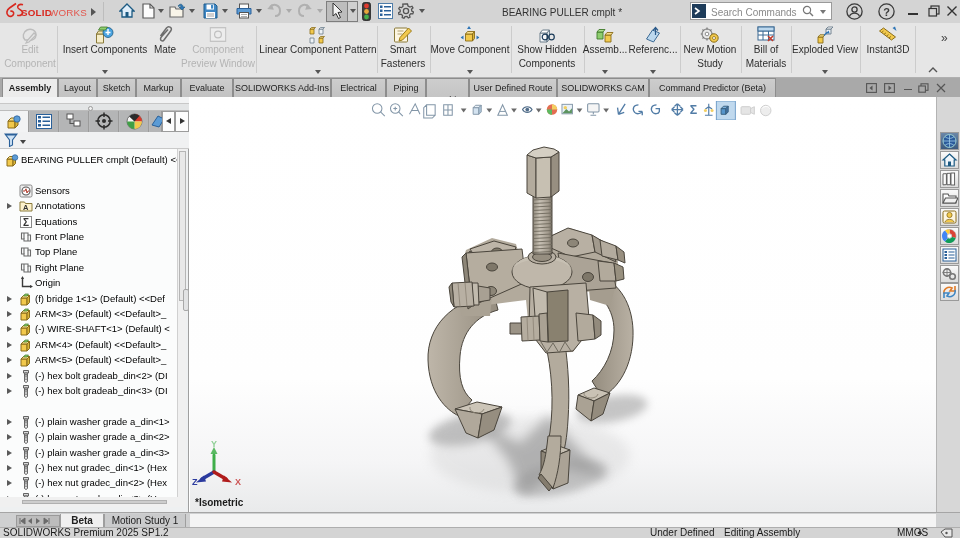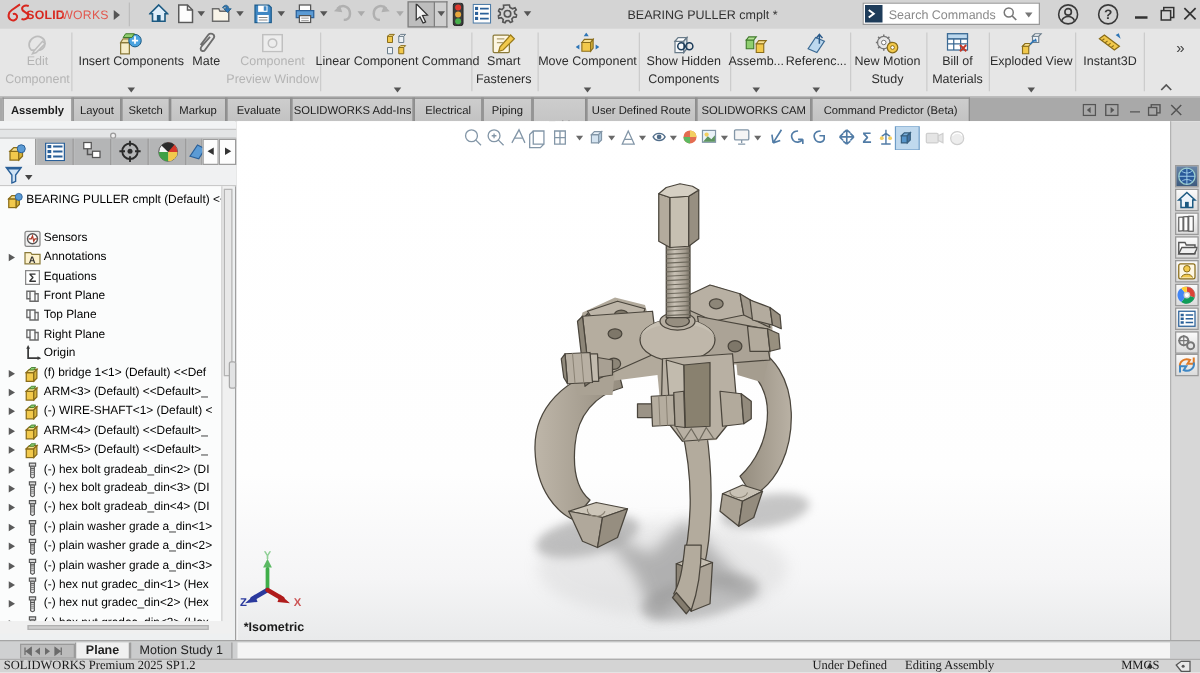--- a/index.html
+++ b/index.html
@@ -50,21 +50,21 @@
   
   #rstrip { position:absolute; left:936px; top:0; width:24px; height:415px; background:#d7d7d7; border-left:1px solid #b3b3b3; }
   .rbox { position:absolute; left:3px; width:19px; height:18px; background:linear-gradient(#fafafa,#dcdcdc); border:1px solid #9a9a9a; }
   .rbox.sel { background:linear-gradient(#6b87a8,#3c5a7e); }
   
   #btabs { left:0; top:512px; width:960px; height:15px; background:#cfd0d1; border-top:1px solid #a5a5a5; }
   #btabs .area { position:absolute; left:190px; top:1px; width:746px; height:14px; background:#f4f4f4; border-bottom:1px solid #bbb; }
   .btab { position:absolute; top:1px; height:14px; font-size:10px; color:#222; text-align:center; line-height:14px; background:#cacbcc; border:1px solid #9e9e9e; border-top:none; }
   .btab.active { background:#f0f0f0; font-weight:bold; }
   
-  #statusbar { left:0; top:527px; width:960px; height:11px; background:#d4d4d4; border-top:1px solid #aeaeae; font-size:10px; color:#1a1a1a;font-family:Liberation Serif, serif; }
+  #statusbar { left:0; top:527px; width:960px; height:11px; background:#d4d4d4; border-top:1px solid #aeaeae; font-size:10px; color:#1a1a1a; }
   #statusbar div { position:absolute; top:-1px; }
 </style>
 </head>
 <body>
 
 <div id="titlebar" class="abs">
 
   <svg class="ticon" style="left:4px;top:2px;" width="90" height="19" viewBox="0 0 90 19">
     <g fill="none" stroke="#d8271e" stroke-width="1.6">
       <path d="M12,1.5 L5.5,6 C2.5,8 2,11.8 4.3,13.6 C6.3,15.1 9,14.2 9.6,12 C10.1,9.9 8.3,8.6 6.3,9.3"></path>
@@ -231,21 +231,21 @@
       <g stroke-width="0.8">
         <path d="M1 3 L5 3 L5 8 L1 8 Z" fill="#f2c94c" stroke="#8a6d1a"></path>
         <path d="M1 3 L2.5 1.5 L6.5 1.5 L5 3 Z" fill="#f8e08e" stroke="#8a6d1a"></path>
         <path d="M10 3 L14 3 L14 8 L10 8 Z" fill="#eef2f5" stroke="#6a7c8a"></path>
         <path d="M10 3 L11.5 1.5 L15.5 1.5 L14 3 Z" fill="#fff" stroke="#6a7c8a"></path>
         <path d="M1 12 L5 12 L5 17 L1 17 Z" fill="#eef2f5" stroke="#6a7c8a"></path>
         <path d="M10 12 L14 12 L14 17 L10 17 Z" fill="#f2c94c" stroke="#8a6d1a"></path>
         <path d="M10 12 L11.5 10.5 L15.5 10.5 L14 12 Z" fill="#f8e08e" stroke="#8a6d1a"></path>
       </g>
     </svg>
-  <div class="rlabel" style="left:318px;top:21px;">Linear Component Command</div>
+  <div class="rlabel" style="left:318px;top:21px;">Linear Component Pattern</div>
   <div class="rcaret" style="left:318px;top:47px;"></div>
 
   <svg class="ricon" style="left:403px;top:3px;" width="19" height="18" viewBox="0 0 19 18">
       <rect x="1" y="2" width="13" height="14" rx="1" fill="#fdf6e2" stroke="#8a7a3a" stroke-width="1"></rect>
       <path d="M15 2 L18 5 L9 14 L5.5 15 L6.5 11.5 Z" fill="#f2c94c" stroke="#9a7b1a" stroke-width="1"></path>
       <path d="M4 5 L10 5 M4 8 L9 8" stroke="#b0a070" stroke-width="1"></path>
     </svg>
   <div class="rlabel" style="left:403px;top:21px;text-align:right;">Smart</div>
   <div class="rlabel" style="left:403px;top:35px;">Fasteners</div>
 
@@ -556,27 +556,20 @@
           </svg>
           <span class="txt" style="left:35px;">(-) hex bolt gradeab_din&lt;2&gt; (DI</span>
         </div>
       <div class="trow" style="top:235px;">
           <i class="arr"></i>
           <svg style="left:19px;" width="14" height="14">
             <use href="#s-bolt"></use>
           </svg>
           <span class="txt" style="left:35px;">(-) hex bolt gradeab_din&lt;3&gt; (DI</span>
         </div>
-      <div class="trow" style="top:250.4px;">
-          <i class="arr"></i>
-          <svg style="left:19px;" width="14" height="14">
-            <use href="#s-bolt"></use>
-          </svg>
-          <span class="txt" style="left:35px;">(-) hex bolt gradeab_din&lt;4&gt; (DI</span>
-        </div>
       <div class="trow" style="top:265.8px;">
           <i class="arr"></i>
           <svg style="left:19px;" width="14" height="14">
             <use href="#s-bolt"></use>
           </svg>
           <span class="txt" style="left:35px;">(-) plain washer grade a_din&lt;1&gt;</span>
         </div>
       <div class="trow" style="top:281.2px;">
           <i class="arr"></i>
           <svg style="left:19px;" width="14" height="14">
@@ -887,21 +880,21 @@
   <div class="area"></div>
   <div style="position:absolute;left:16px;top:2px;width:44px;height:12px;background:#bcbcbc;border:1px solid #9a9a9a;"></div>
   <svg style="position:absolute;left:19px;top:4px;" width="38" height="8" viewBox="0 0 38 8">
       <g fill="#6b6b6b">
         <path d="M1 1 L1 7 M6 1 L2 4 L6 7 Z" stroke="#6b6b6b"></path>
         <path d="M13 1 L9 4 L13 7 Z"></path>
         <path d="M17 1 L21 4 L17 7 Z"></path>
         <path d="M25 1 L29 4 L25 7 Z M30 1 L30 7" stroke="#6b6b6b"></path>
       </g>
     </svg>
-  <div class="btab active" style="left:60px;width:44px;">Plane</div>
+  <div class="btab active" style="left:60px;width:44px;">Beta</div>
   <div class="btab" style="left:104px;width:82px;">Motion Study 1</div>
 </div>
 
 <div id="statusbar" class="abs">
   <div style="left:3px;">SOLIDWORKS Premium 2025 SP1.2</div>
   <div style="left:650px;">Under Defined</div>
   <div style="left:724px;">Editing Assembly</div>
   <div style="left:884px;margin-left:13px;">MMGS</div>
   <div style="left:916px;font-size:8px;color:#333;">▲</div>
   <svg style="position:absolute;left:940px;top:0px;" width="13" height="11" viewBox="0 0 13 11">

